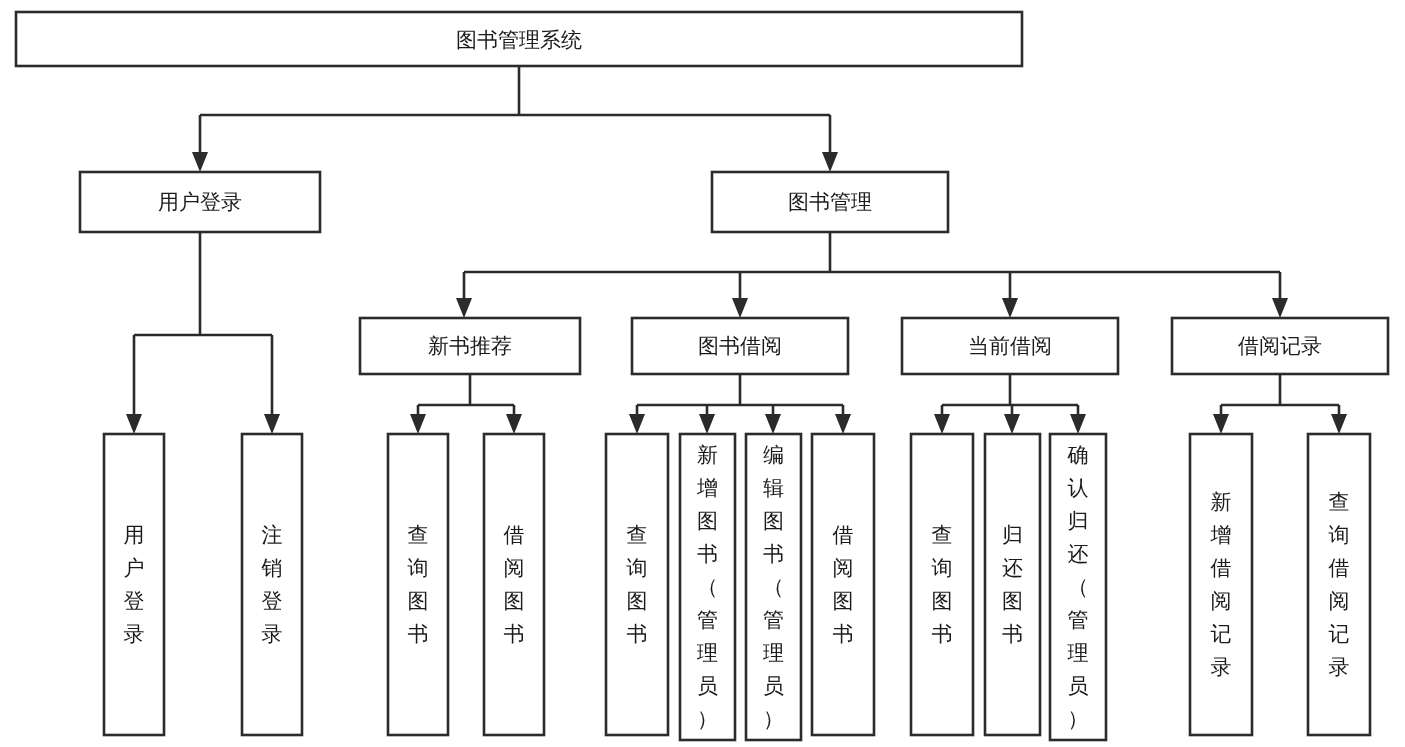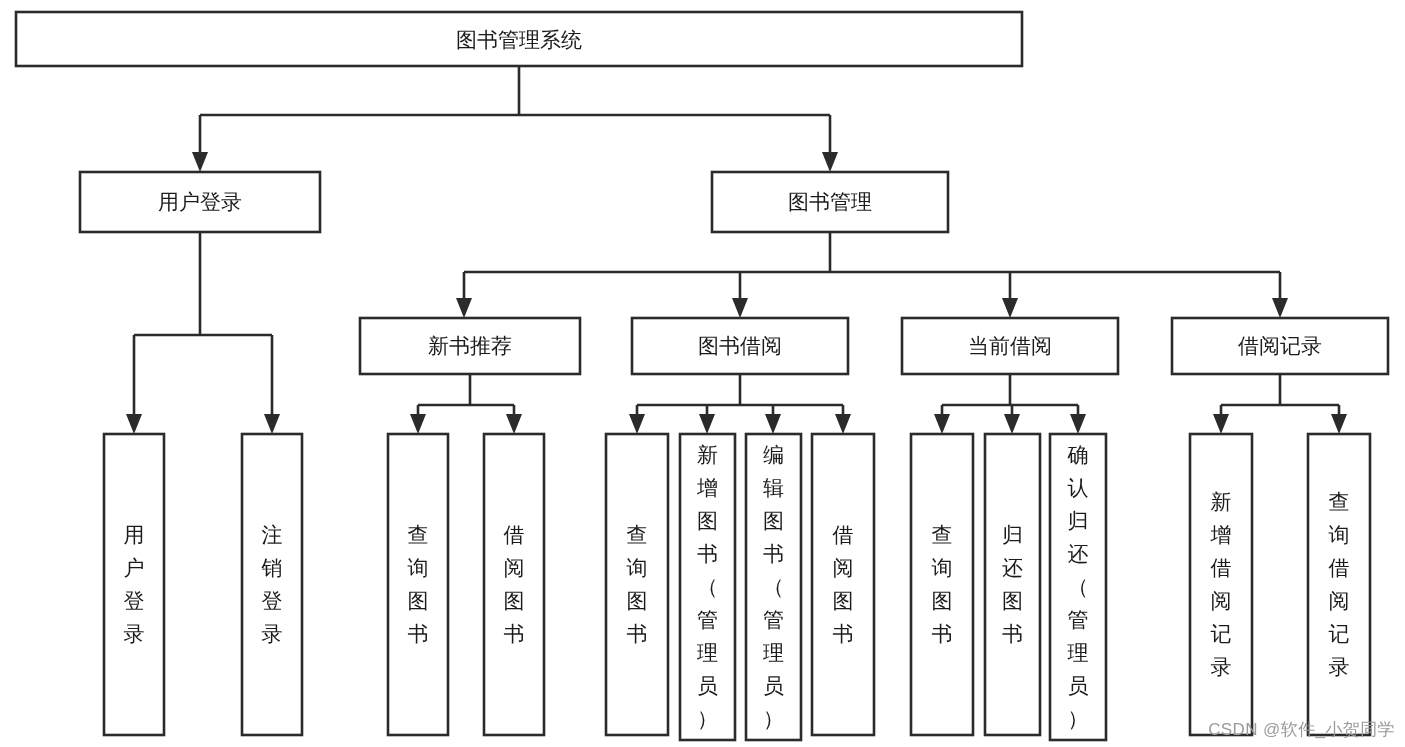--- a/index.html
+++ b/index.html
@@ -221,14 +221,13 @@
           <text class="node-label-v" x="1221"><tspan x="1221" y="509">新</tspan><tspan x="1221" y="542">增</tspan><tspan x="1221" y="575">借</tspan><tspan x="1221" y="608">阅</tspan><tspan x="1221" y="641">记</tspan><tspan x="1221" y="674">录</tspan></text>
         </g>
         <g>
           <rect class="node-box" x="1308" y="434" width="62" height="301"></rect>
           <text class="node-label-v" x="1339"><tspan x="1339" y="509">查</tspan><tspan x="1339" y="542">询</tspan><tspan x="1339" y="575">借</tspan><tspan x="1339" y="608">阅</tspan><tspan x="1339" y="641">记</tspan><tspan x="1339" y="674">录</tspan></text>
         </g>
       </g>
 
   </svg>
 
-  <div class="watermark">CSDN @软件_小贺同学</div>
 </div>
 
 </body></html>

